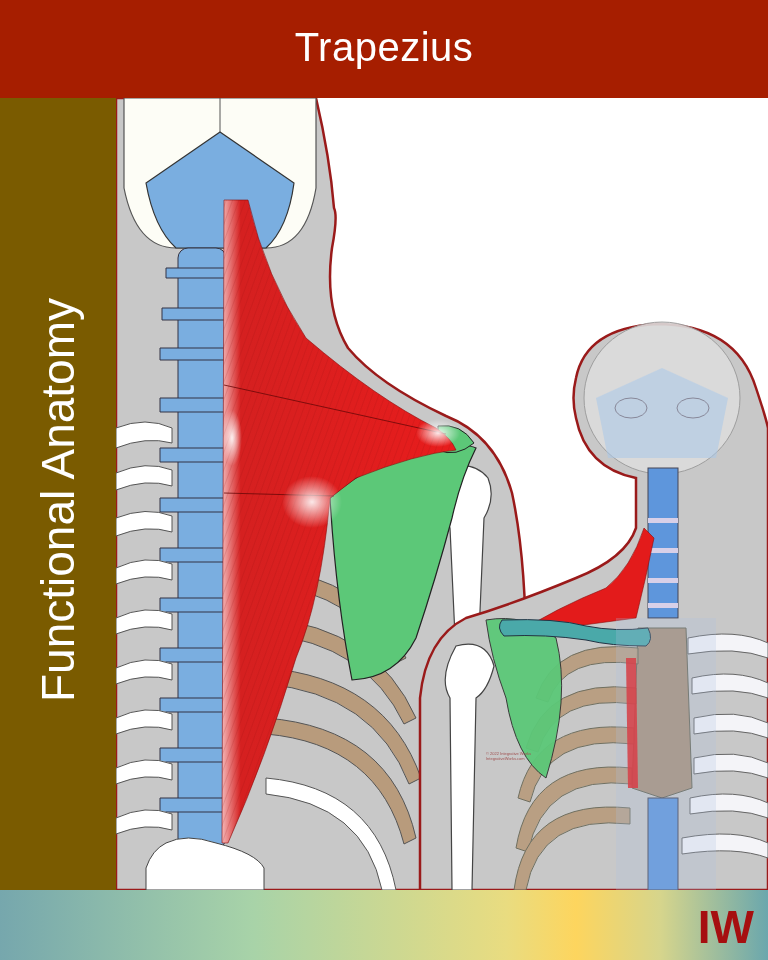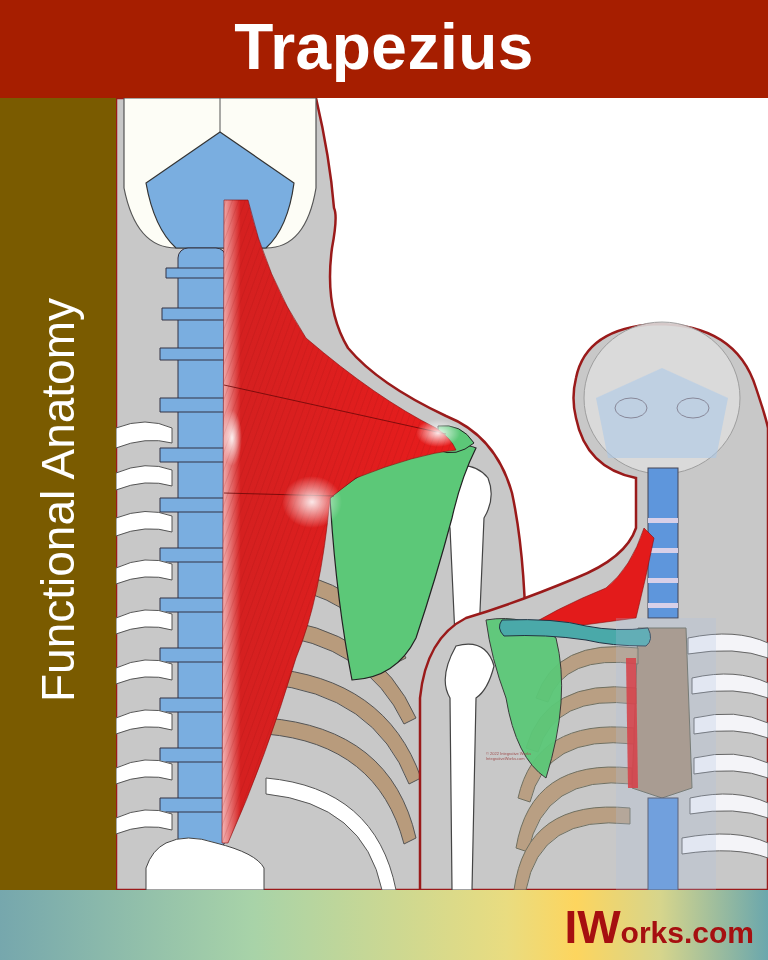--- a/index.html
+++ b/index.html
@@ -1,18 +1,18 @@
 <!DOCTYPE html>
 <html><head>
 <meta charset="utf-8">
 <style>
   html, body { margin: 0; padding: 0; }
   body { width: 768px; height: 960px; position: relative; overflow: hidden; background: #ffffff; font-family: "Liberation Sans", sans-serif; }
   .title-bar { position: absolute; left: 0; top: 0; width: 768px; height: 98px; background: #a61e00; display: flex; align-items: center; justify-content: center; }
-  .title-text { color: #ffffff; font-size: 64px; font-family: "Liberation Sans", sans-serif; letter-spacing: 0.5px; margin-top: -4px; font-weight: bold; }
+  .title-text { color: #ffffff; font-size: 40px; font-family: "Liberation Sans", sans-serif; letter-spacing: 0.5px; margin-top: -4px; }
   .side-bar { position: absolute; left: 0; top: 98px; width: 116px; height: 792px; background: #7a5b00; }
   .side-text { position: absolute; left: 58px; top: 402px; transform: translate(-50%, -50%) rotate(-90deg); white-space: nowrap; color: #ffffff; font-size: 46px; font-family: "Liberation Sans", sans-serif; }
   .illustration { position: absolute; left: 116px; top: 98px; width: 652px; height: 792px; background: #ffffff; overflow: hidden; }
   .illustration svg { display: block; }
   .footer-bar { position: absolute; left: 0; top: 890px; width: 768px; height: 70px; background: linear-gradient(90deg, #76a7ad 0%, #a8d3a8 33%, #e9dc80 66%, #fdd55e 75%, #d6d58c 86%, #6aa7ad 100%); }
   .brand { position: absolute; right: 14px; top: 14px; color: #a60f10; font-family: "Liberation Sans", sans-serif; font-weight: bold; white-space: nowrap; display: flex; align-items: baseline; }
   .brand .big { font-size: 46px; line-height: 1; }
   .brand .small { font-size: 30px; line-height: 1; }
   .watermark { position: absolute; left: 370px; top: 653px; font-size: 4px; color: #a05050; line-height: 5px; }
 </style>
@@ -161,15 +161,14 @@
   <div class="watermark">
     <div>© 2022 Integrative Works</div>
     <div>IntegrativeWorks.com</div>
   </div>
 </div>
 
 <div class="footer-bar">
   <a class="brand">
     <span class="big">I</span>
     <span class="big">W</span>
-    <span class="small">orks.com</span>
   </a>
 </div>
 
 </body></html>

